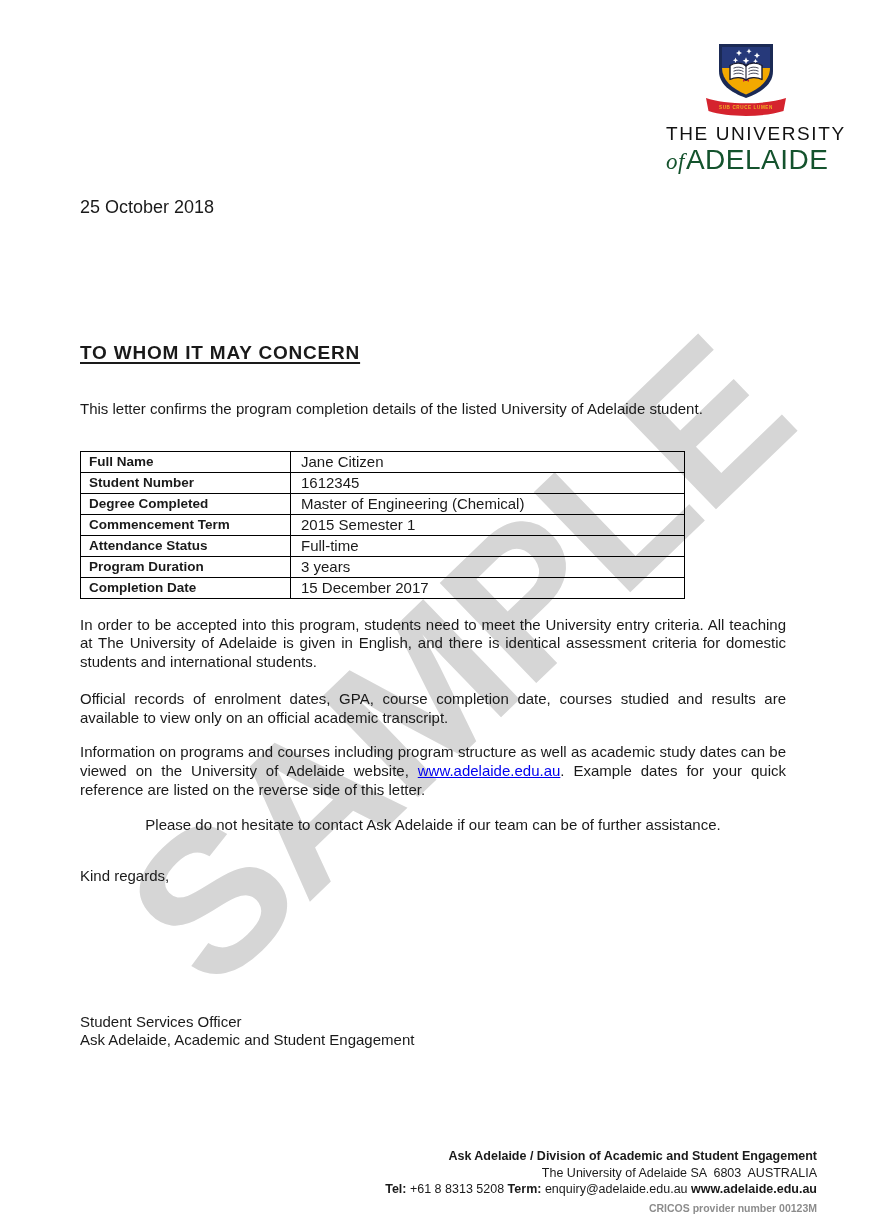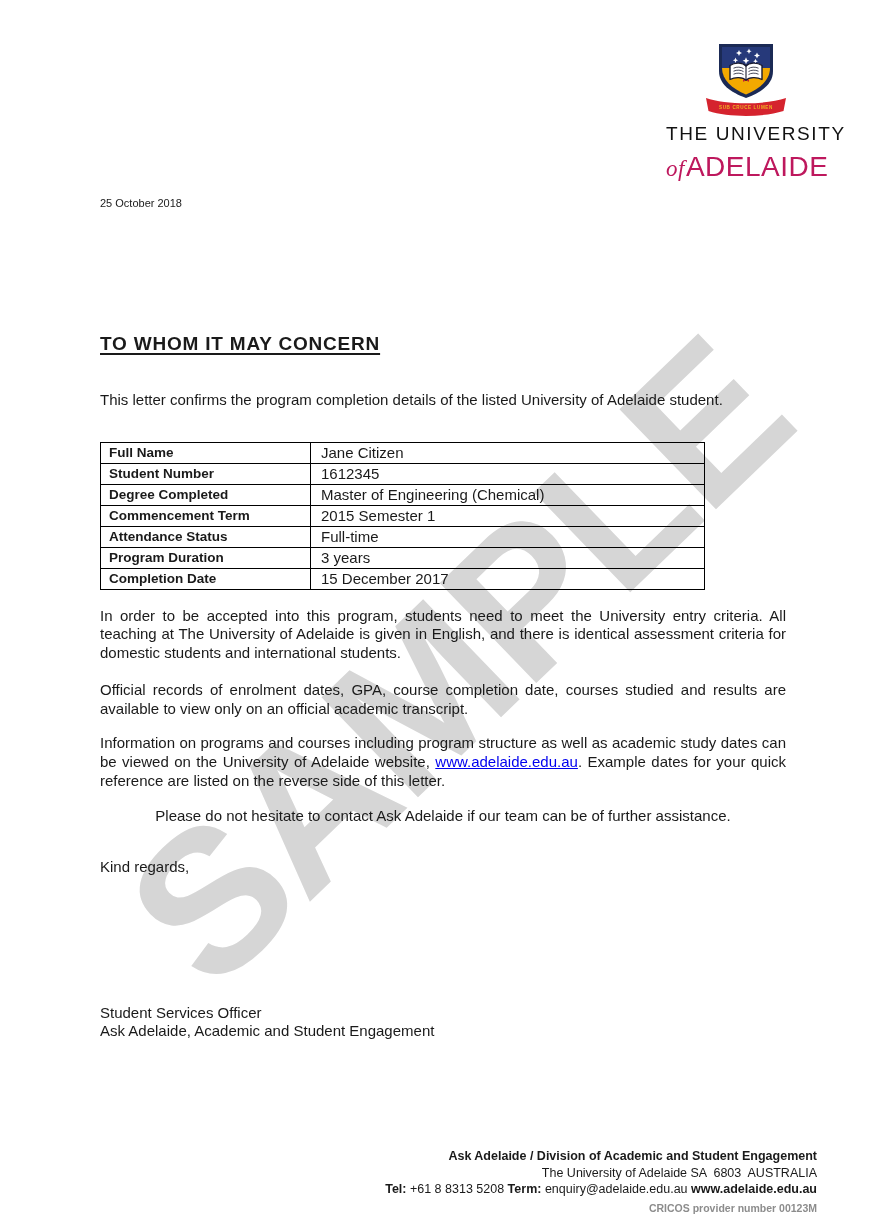--- a/index.html
+++ b/index.html
@@ -10,32 +10,32 @@
     font-family:"Liberation Sans", sans-serif; color:#1a1a1a;
   }
   
   .watermark {
     position:absolute; left:458px; top:662px; z-index:0;
     transform:translate(-50%,-50%) rotate(-44deg);
     font-weight:bold; font-size:202px; letter-spacing:-4px;
     color:#d6d6d6; white-space:nowrap; user-select:none;
   }
   
-  .content { position:absolute; inset:0; z-index:1; padding:0 96px 0 100px; }
+  .content { position:absolute; inset:0; z-index:1; padding:0 96px 0 80px; }
   
   .logo { position:absolute; top:44px; right:56px; width:160px; text-align:center; }
   .logo svg { display:block; margin:0 auto; }
   .logo-line1 {
     margin-top:4px; font-size:19px; letter-spacing:1.6px;
     color:#121212; white-space:nowrap;
   }
-  .logo-line2 { font-size:28px; letter-spacing:.5px; color:#be185d; white-space:nowrap; line-height:44px; }
+  .logo-line2 { font-size:28px; letter-spacing:.5px; color:#14532d; white-space:nowrap; line-height:30px; }
   .logo-line2 .of { font-family:"Liberation Serif", serif; font-style:italic; font-size:23px; margin-right:1px; }
   
-  .date { margin-top:197px; font-size:11px; }
+  .date { margin-top:197px; font-size:18px; }
   .heading {
     margin-top:124px; font-size:19px; font-weight:bold; letter-spacing:.8px;
     text-decoration:underline; text-decoration-thickness:2px; text-underline-offset:3px;
     white-space:nowrap;
   }
   p { font-size:15px; line-height:18.7px; }
   .intro { margin-top:36px; text-align:left; }
   .just { text-align:justify; }
   .p2 { margin-top:17px; }
   .p3 { margin-top:18px; }

